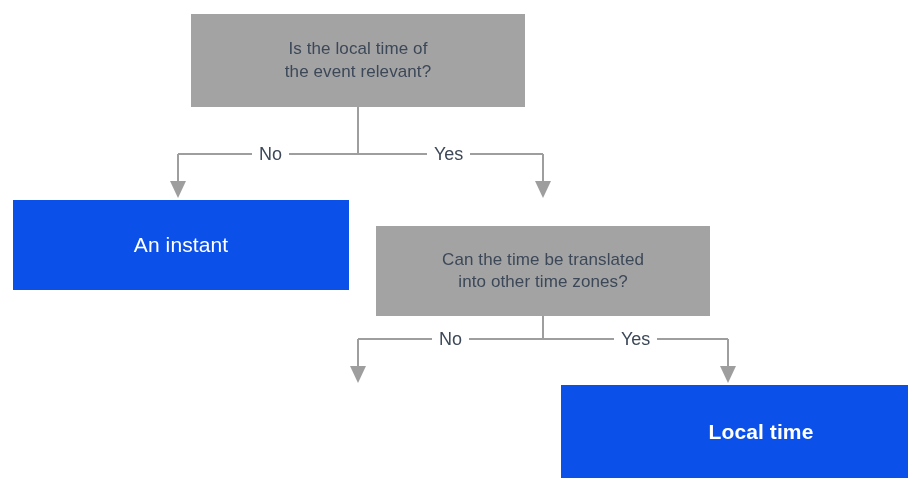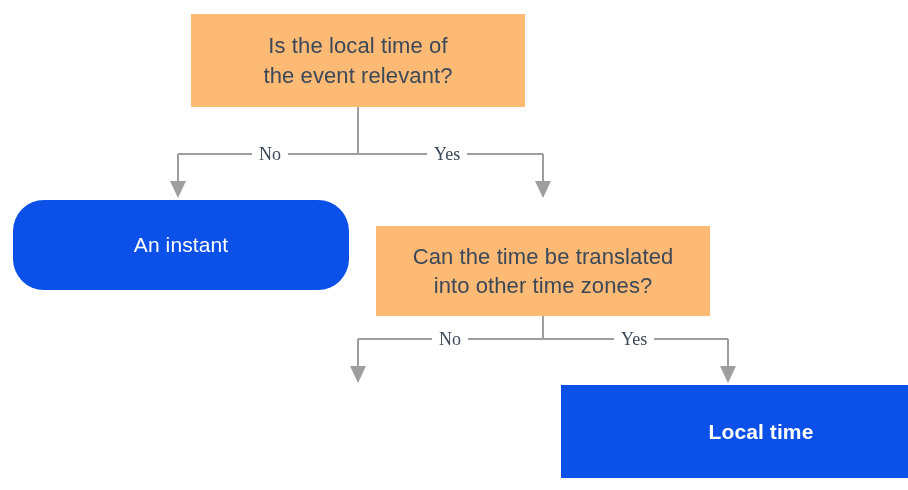--- a/index.html
+++ b/index.html
@@ -24,38 +24,37 @@
     display: flex;
     align-items: center;
     justify-content: center;
     text-align: center;
     box-sizing: border-box;
     line-height: 1.32;
     white-space: pre-line;
     letter-spacing: 0.1px;
   }
   .node.decision {
-    background: #fdba74;
+    background: #a3a3a3;
     color: #3c4858;
-    font-size: 22px;
+    font-size: 17px;
   }
   .node.terminal {
     background: #0b50e8;
     color: #ffffff;
     font-size: 21px;
   }
   .edge-label {
     position: absolute;
     color: #3c4858;
     font-size: 18px;
     background: #ffffff;
     padding: 0 7px;
     line-height: 1;
     white-space: nowrap;
-    font-family: Liberation Serif, serif;
   }
   svg.connectors {
     position: absolute;
     left: 0;
     top: 0;
     width: 908px;
     height: 490px;
     pointer-events: none;
   }
   .conn {
@@ -95,21 +94,21 @@
     <polygon class="arrowhead" points="720,366 736,366 728,383"></polygon>
   </svg>
 
   <div class="node decision" style="left:191px; top:14px; width:334px; height:93px;">Is the local time of
 the event relevant?</div>
 
   <div class="edge-label" style="left:252px; top:145px;">No</div>
 
   <div class="edge-label" style="left:427px; top:145px;">Yes</div>
 
-  <div class="node terminal" style="left:13px; top:200px; width:336px; height:90px;border-radius:31px;">An instant</div>
+  <div class="node terminal" style="left:13px; top:200px; width:336px; height:90px;">An instant</div>
 
   <div class="node decision" style="left:376px; top:200px; width:334px; height:90px;margin-top:26px;">Can the time be translated
 into other time zones?</div>
 
   <div class="edge-label" style="left:432px; top:330px;">No</div>
 
   <div class="edge-label" style="left:614px; top:330px;">Yes</div>
 
 
   <div class="node terminal" style="left:561px; top:385px; width:400px; height:93px;font-weight:bold;">Local time</div>

